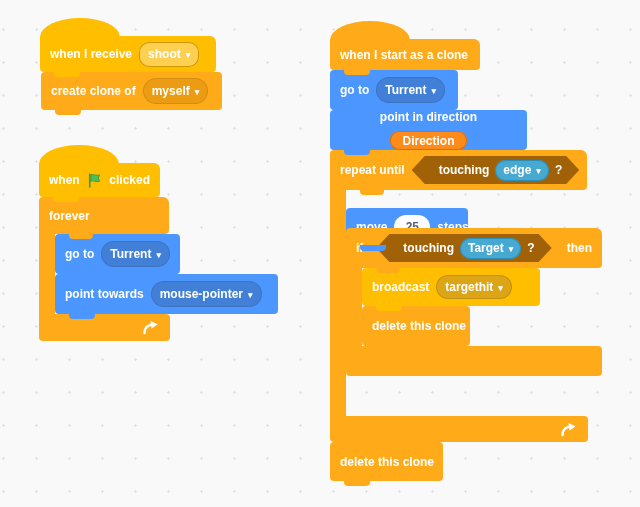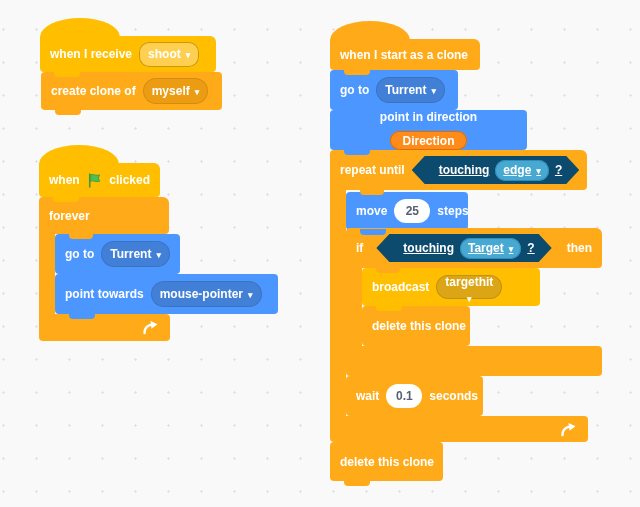--- a/index.html
+++ b/index.html
@@ -31,39 +31,38 @@
     position:absolute;top:100%;margin-top:-1px;left:14px;width:26px;height:6px;
     background:inherit;border-radius:0 0 4px 4px;z-index:3;
   }
   .tab.mouth{left:30px;width:24px;}
   .pill{
     display:inline-flex;align-items:center;gap:5px;height:26px;padding:0 9px;
     border-radius:13px;font-size:12px;font-weight:700;color:#fff;
   }
   .pill-motion{background:#4280D7;box-shadow:inset 0 0 0 1px rgba(0,0,0,.10);}
   .pill-control{background:#EC9C13;box-shadow:inset 0 0 0 1px rgba(0,0,0,.10);}
-  .pill-events{background:#DCA515;box-shadow:inset 0 0 0 1px rgba(0,0,0,.12);height:24px;flex-direction:column;}
+  .pill-events{background:#DCA515;box-shadow:inset 0 0 0 1px rgba(0,0,0,.12);height:24px;}
   .pill-sensing{background:#47A8D1;box-shadow:inset 0 0 0 1px #2E8EB8;height:21px;border-radius:11px;padding:0 8px;}
   .pill-var{background:#FF8C1A;box-shadow:inset 0 0 0 1px #DB6E00;height:27px;border-radius:14px;padding:0 12px;}
   .field-rect{
     display:inline-flex;align-items:center;gap:5px;height:25px;padding:0 9px;
     border-radius:10px;background:#FFCF52;box-shadow:inset 0 0 0 1px #CC9900;
     color:#fff;font-size:12px;font-weight:700;
   }
   .numoval{
     display:inline-flex;align-items:center;justify-content:center;height:24px;
     min-width:18px;padding:0 9px;border-radius:12px;background:#fff;
     color:#575E75;font-size:12px;font-weight:700;
   }
   .hex{
     position:relative;display:inline-flex;align-items:center;gap:6px;
     height:28px;padding:0 17px 0 21px;color:#fff;
-    background:#0c4a6e;
+    background:#a16207;
     clip-path:polygon(13px 0,calc(100% - 13px) 0,100% 50%,calc(100% - 13px) 100%,13px 100%,0 50%);
-    text-decoration:underline;
   }
   .hexin{
     position:absolute;inset:1.5px;background:#5CB1D6;
     clip-path:polygon(12px 0,calc(100% - 12px) 0,100% 50%,calc(100% - 12px) 100%,12px 100%,0 50%);
   }
   .hex>span,.hex>div{position:relative;z-index:1;}
   .caret{font-size:9px;line-height:1;transform:translateY(1px);}
   .zTop{z-index:2;}
 </style>
 </head>
@@ -165,21 +164,21 @@
     <span class="tab mouth"></span>
   </div>
   <div class="cwall control" style="left:330px;top:189px;width:16px;height:228px;"></div>
   <div class="carm control" style="left:330px;top:416px;width:258px;height:26px;">
     <svg width="18" height="15" viewBox="0 0 18 15">
       <path d="M3.5 13 C3.5 7.5 7.5 4.5 12 4.5" fill="none" stroke="#fff" stroke-width="2.4" stroke-linecap="round"></path>
       <path d="M9.5 1 L16.5 4.2 L10.5 8.8 Z" fill="#fff"></path>
     </svg>
   </div>
 
-  <div class="blk motion" style="left:346px;top:192px;width:122px;height:38px;">
+  <div class="blk motion" style="left:346px;top:208px;width:122px;height:38px;">
     <span>move</span>
     <span class="numoval">
       <span>25</span>
     </span>
     <span>steps</span>
     <span class="tab"></span>
   </div>
 
   <div class="blk control chead" style="left:346px;top:228px;width:256px;height:40px;">
     <span>if</span>
@@ -204,26 +203,19 @@
       <span>targethit</span>
       <span class="caret">▾</span>
     </span>
     <span class="tab"></span>
   </div>
 
   <div class="blk control" style="left:362px;top:306px;width:108px;height:40px;">
     <span>delete this clone</span>
   </div>
 
-  <div class="blk control" style="left:346px;top:376px;width:137px;height:40px;">
-    <span>wait</span>
-    <span class="numoval">
-      <span>0.1</span>
-    </span>
-    <span>seconds</span>
-  </div>
 
   <div class="blk control" style="left:330px;top:442px;width:113px;height:39px;">
     <span>delete this clone</span>
     <span class="tab"></span>
   </div>
 
 </div>
 
 </body></html>

